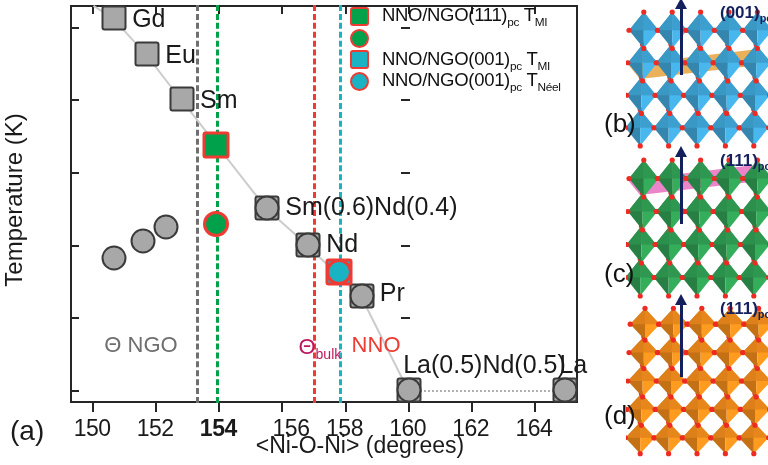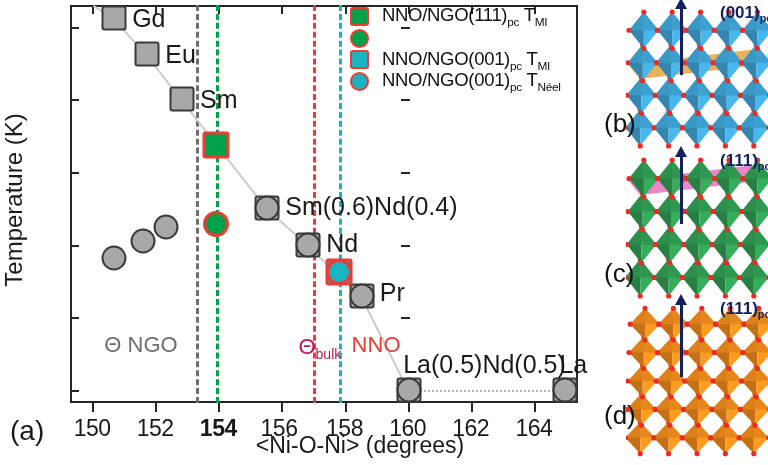--- a/index.html
+++ b/index.html
@@ -90,21 +90,21 @@
         <div class="ytick-mark right" style="top: 26.7883px; right: 190px;"></div>
         <div class="xtick-label" style="left: 92.087px; top: 415px;">150</div>
         <div class="xtick-mark" style="left: 92.087px; top: 403px;"></div>
         <div class="xtick-mark" style="left: 92.087px; top: 5px;"></div>
         <div class="xtick-label" style="left: 155.193px; top: 415px;">152</div>
         <div class="xtick-mark" style="left: 155.193px; top: 403px;"></div>
         <div class="xtick-mark" style="left: 155.193px; top: 5px;"></div>
         <div class="xtick-label" style="left: 218.298px; top: 415px; font-weight: bold;">154</div>
         <div class="xtick-mark" style="left: 218.298px; top: 403px;"></div>
         <div class="xtick-mark" style="left: 218.298px; top: 5px;"></div>
-        <div class="xtick-label" style="left: 279px; top: 415px;">156</div>
+        <div class="xtick-label" style="left: 291px; top: 415px;">156</div>
         <div class="xtick-mark" style="left: 281.404px; top: 403px;"></div>
         <div class="xtick-mark" style="left: 281.404px; top: 5px;"></div>
         <div class="xtick-label" style="left: 344.509px; top: 415px;">158</div>
         <div class="xtick-mark" style="left: 344.509px; top: 403px;"></div>
         <div class="xtick-mark" style="left: 344.509px; top: 5px;"></div>
         <div class="xtick-label" style="left: 407.615px; top: 415px;">160</div>
         <div class="xtick-mark" style="left: 407.615px; top: 403px;"></div>
         <div class="xtick-mark" style="left: 407.615px; top: 5px;"></div>
         <div class="xtick-label" style="left: 470.72px; top: 415px;">162</div>
         <div class="xtick-mark" style="left: 470.72px; top: 403px;"></div>

